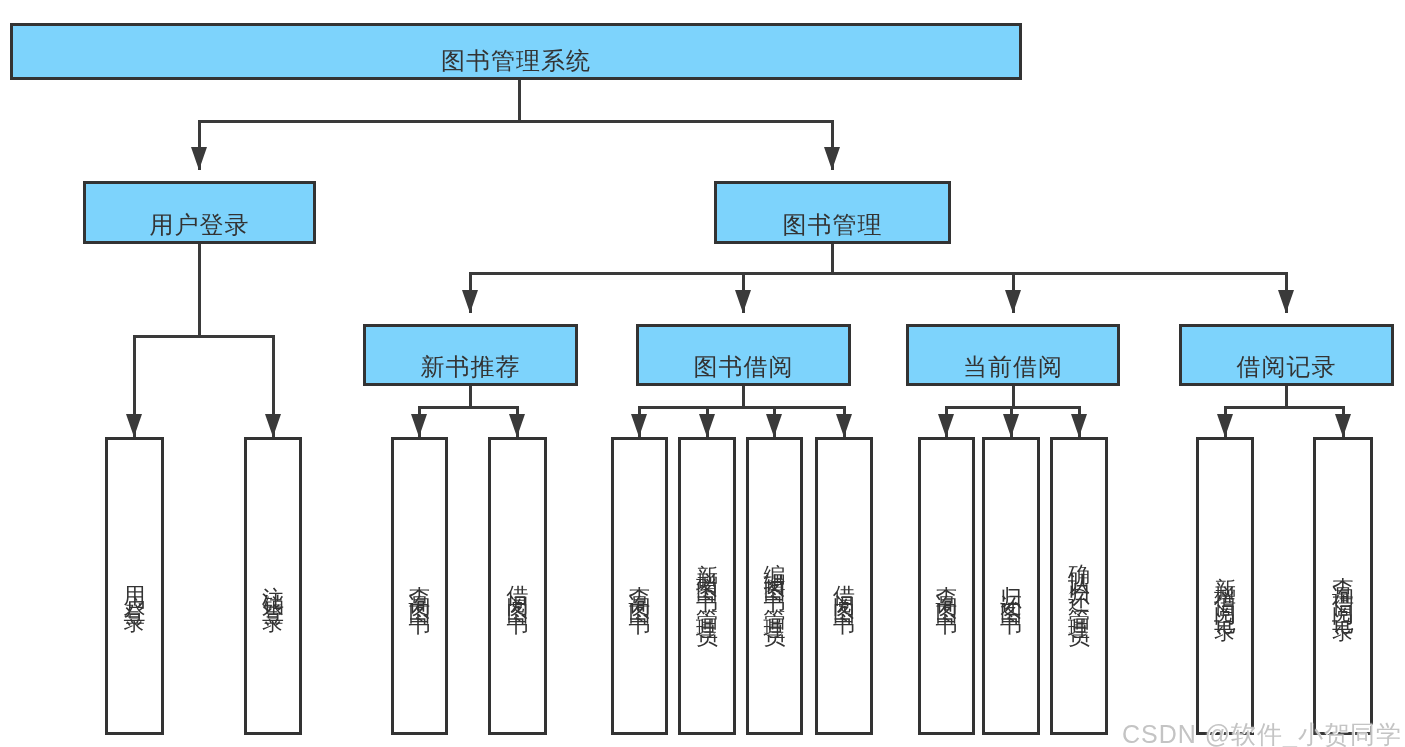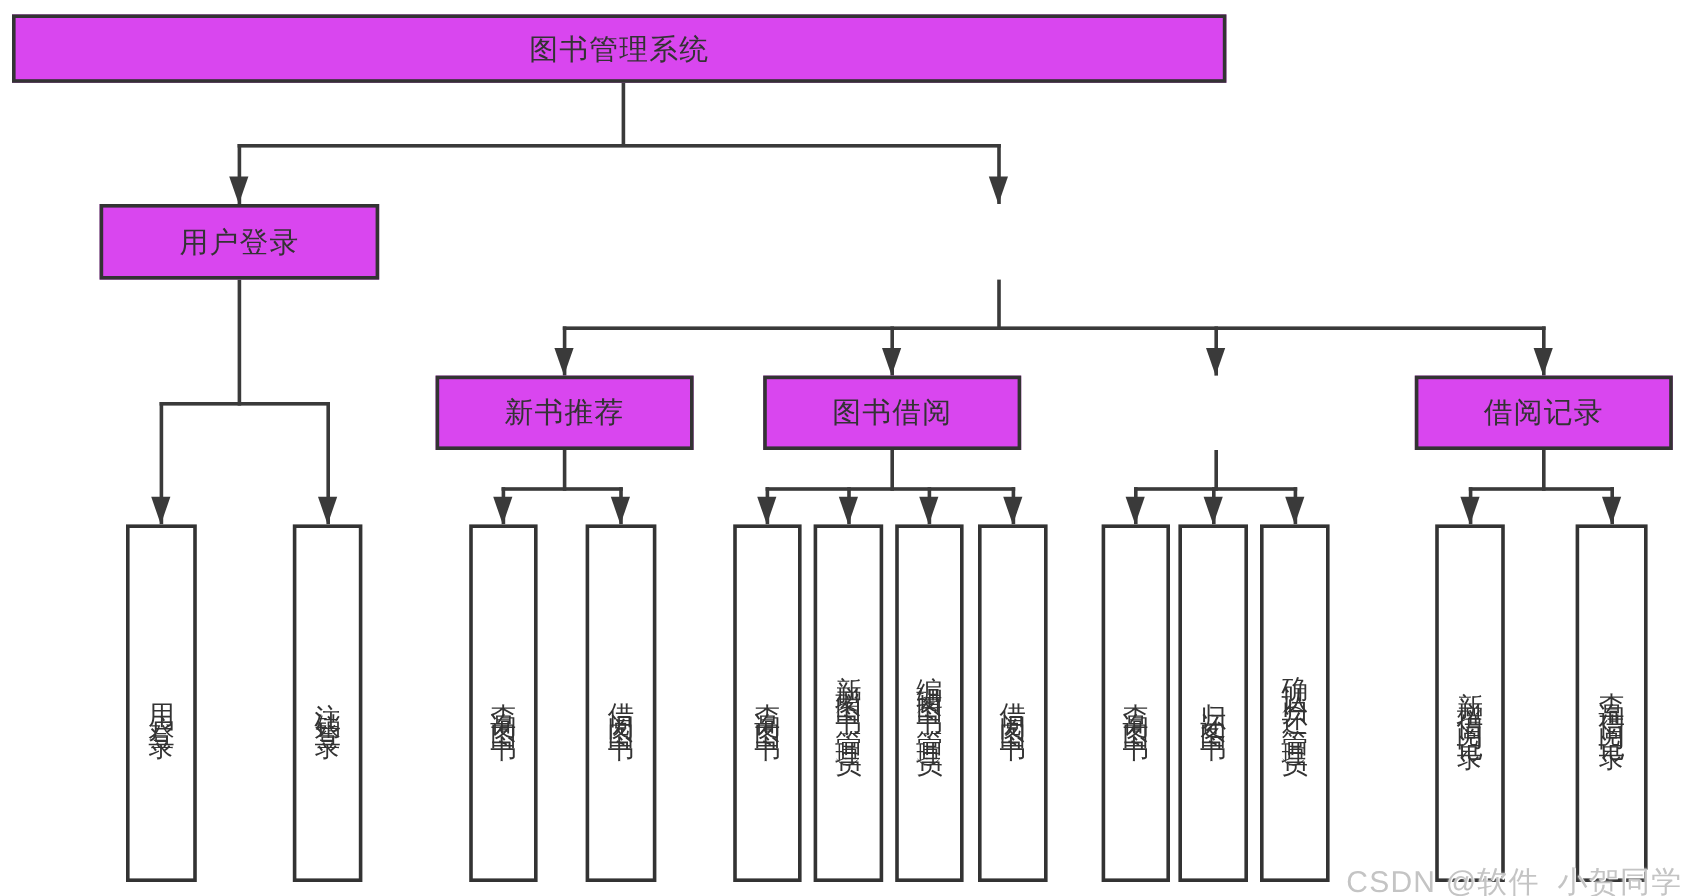--- a/index.html
+++ b/index.html
@@ -15,29 +15,30 @@
     position: relative;
     width: 1405px;
     height: 747px;
     background: var(--background);
     font-family: "Liberation Sans", "DejaVu Sans", sans-serif;
     color: var(--text);
     overflow: hidden;
   }
   .box {
     position: absolute;
-    background: #d946ef;
+    background: #7dd3fc;
     border: 3px solid var(--border);
     display: flex;
-    align-items: center;
+    align-items: flex-end;
     justify-content: center;
     font-size: 24px;
     color: var(--text);
     letter-spacing: 1px;
     z-index: 2;
+    margin-top: 11px;
   }
   .leaf {
     position: absolute;
     top: 437px;
     height: 298px;
     background: #fff;
     border: 3px solid var(--border);
     display: flex;
     align-items: center;
     justify-content: center;
@@ -84,20 +85,23 @@
 
   <div class="vline" style="left:518px; top:69px;  height:53px;"></div>
   <div class="hline" style="left:198px; top:120px; width:636px;"></div>
   <div class="vline" style="left:198px; top:120px; height:50px;"></div>
   <div class="vline" style="left:831px; top:120px; height:50px;"></div>
   <div class="arrow" style="left:191px; top:147px;"></div>
   <div class="arrow" style="left:824px; top:147px;"></div>
 
   <div class="box" style="left:83px; top:170px; width:233px; height:63px;">
     <span>用户登录</span>
+  </div>
+  <div class="box" style="left:714px; top:170px; width:237px; height:63px;">
+    <span>图书管理</span>
   </div>
 
   <div class="vline" style="left:198px; top:233px; height:105px;"></div>
   <div class="hline" style="left:133px; top:335px; width:142px;"></div>
   <div class="vline" style="left:133px; top:335px; height:102px;"></div>
   <div class="vline" style="left:272px; top:335px; height:102px;"></div>
   <div class="arrow" style="left:126px; top:414px;"></div>
   <div class="arrow" style="left:265px; top:414px;"></div>
 
   <div class="vline" style="left:831px;  top:233px; height:42px;"></div>
@@ -110,20 +114,23 @@
   <div class="arrow" style="left:735px;  top:290px;"></div>
   <div class="arrow" style="left:1005px; top:290px;"></div>
   <div class="arrow" style="left:1278px; top:290px;"></div>
 
   <div class="box" style="left:636px; top:313px; width:215px; height:62px;">
     <span>图书借阅</span>
   </div>
   <div class="box" style="left:363px; top:313px; width:215px; height:62px;">
     <span>新书推荐</span>
   </div>
+  <div class="box" style="left:906px; top:313px; width:214px; height:62px;">
+    <span>当前借阅</span>
+  </div>
   <div class="box" style="left:1179px; top:313px; width:215px; height:62px;">
     <span>借阅记录</span>
   </div>
 
   <div class="vline" style="left:469px; top:375px; height:34px;"></div>
   <div class="hline" style="left:418px; top:406px; width:101px;"></div>
   <div class="vline" style="left:418px; top:406px; height:31px;"></div>
   <div class="vline" style="left:516px; top:406px; height:31px;"></div>
   <div class="arrow" style="left:411px; top:414px;"></div>
   <div class="arrow" style="left:509px; top:414px;"></div>

